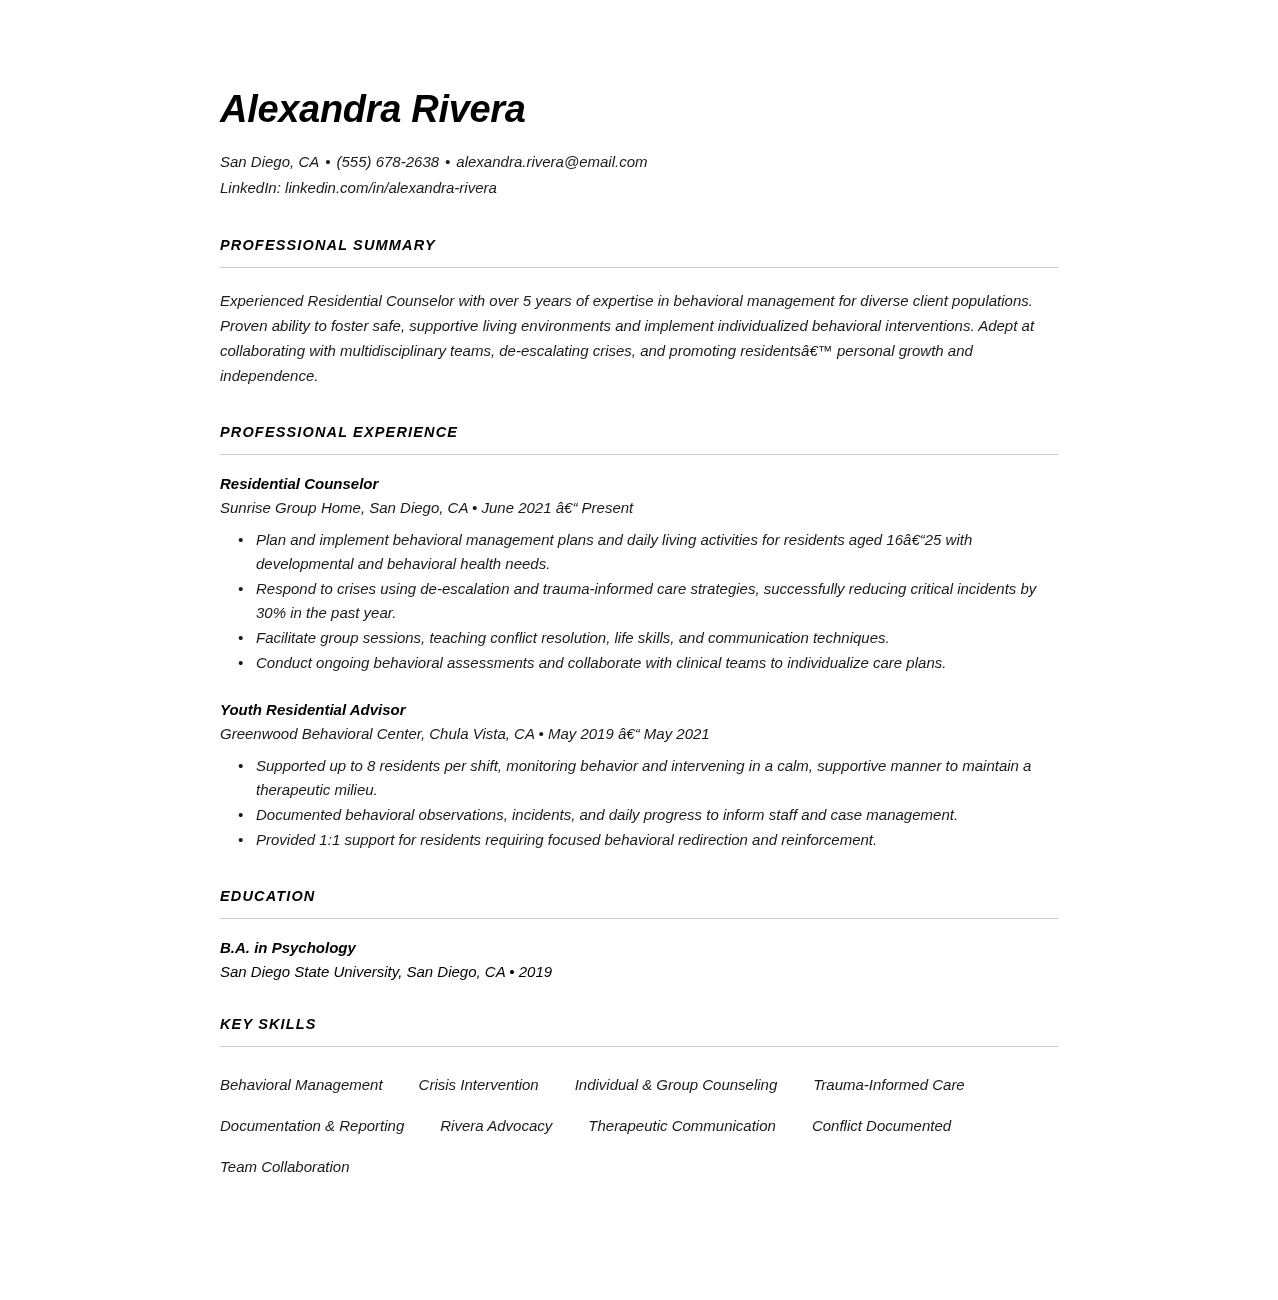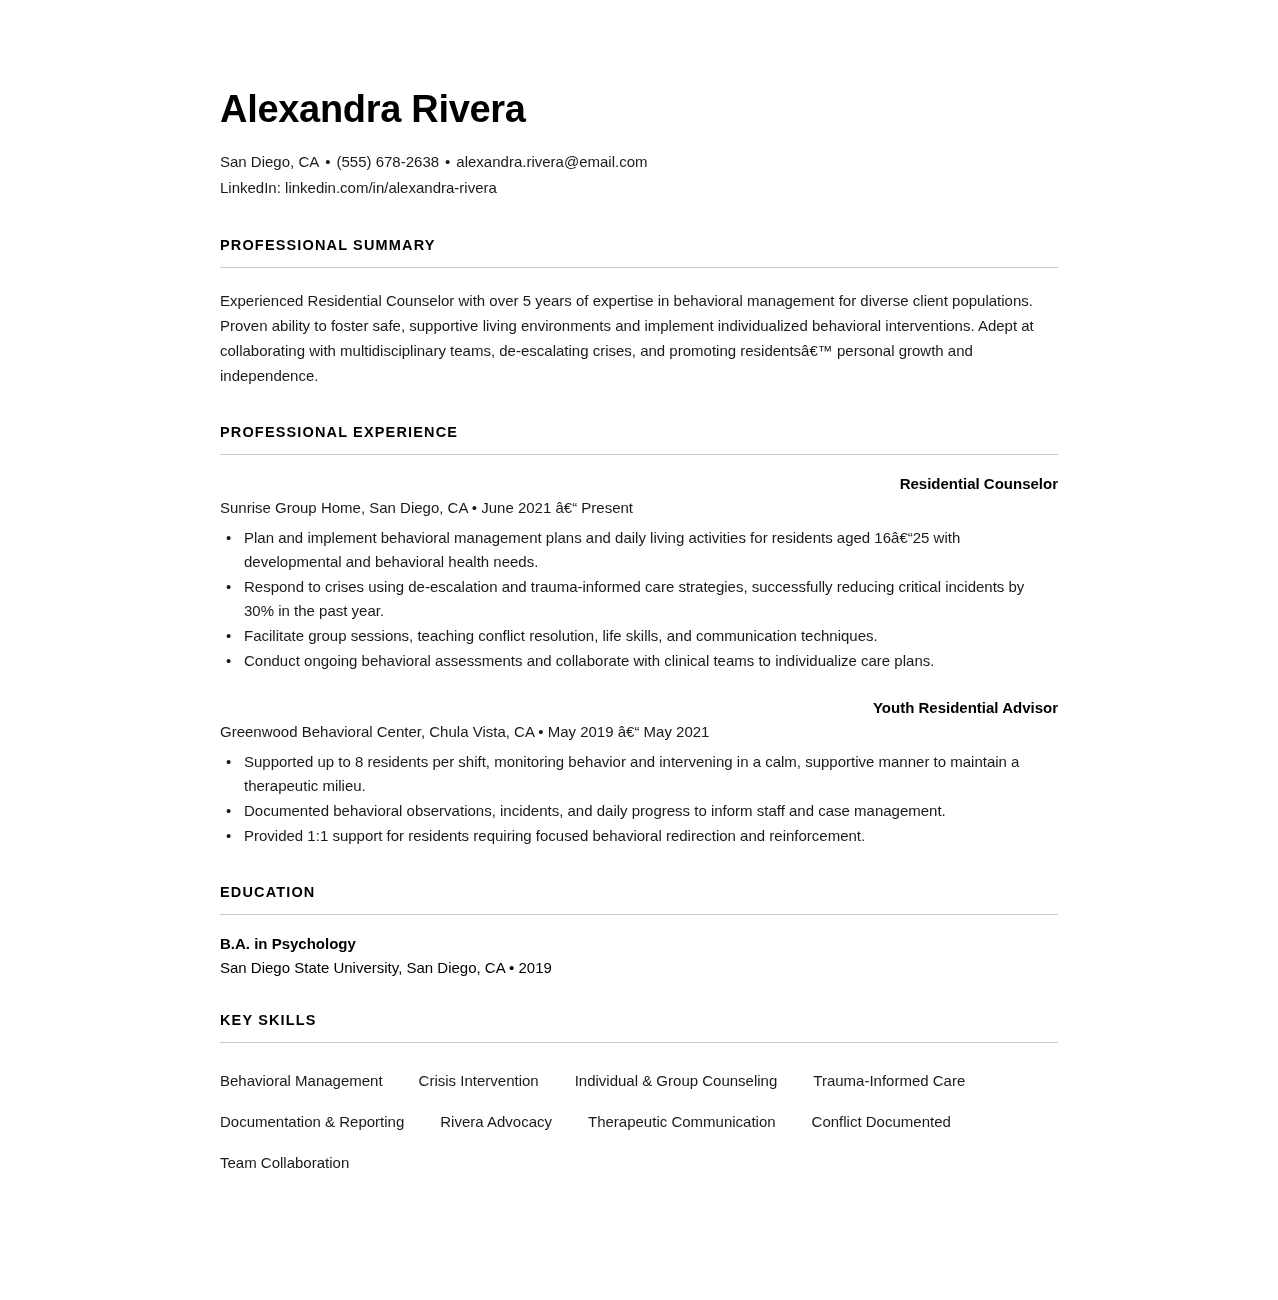--- a/index.html
+++ b/index.html
@@ -14,20 +14,21 @@
     font-family: "Liberation Sans", sans-serif;
     color: #1a1a1a;
     -webkit-font-smoothing: antialiased;
   }
   .page {
     position: relative;
     width: 1278px;
     height: 1093px;
     background: #ffffff;
     box-sizing: border-box;
+    font-style: italic;
   }
   .content {
     position: absolute;
     left: 220px;
     top: 88px;
     width: 838px;
   }
 
   
   .name {
@@ -82,30 +83,29 @@
     margin-bottom: 26px;
   }
   .job:last-child {
     margin-bottom: 0;
   }
   .job-title {
     font-size: 15px;
     font-weight: bold;
     margin: 0 0 7px 0;
     color: #000000;
-    text-align: right;
   }
   .job-meta {
     font-size: 15px;
     margin: 0 0 10px 0;
     color: #1a1a1a;
   }
   .bullets {
     list-style: none;
-    margin: 0;
+    margin: 12px;
     padding: 0;
   }
   .bullets li {
     position: relative;
     font-size: 15px;
     line-height: 24px;
     padding-left: 24px;
     margin-bottom: 1px;
     color: #1a1a1a;
   }

